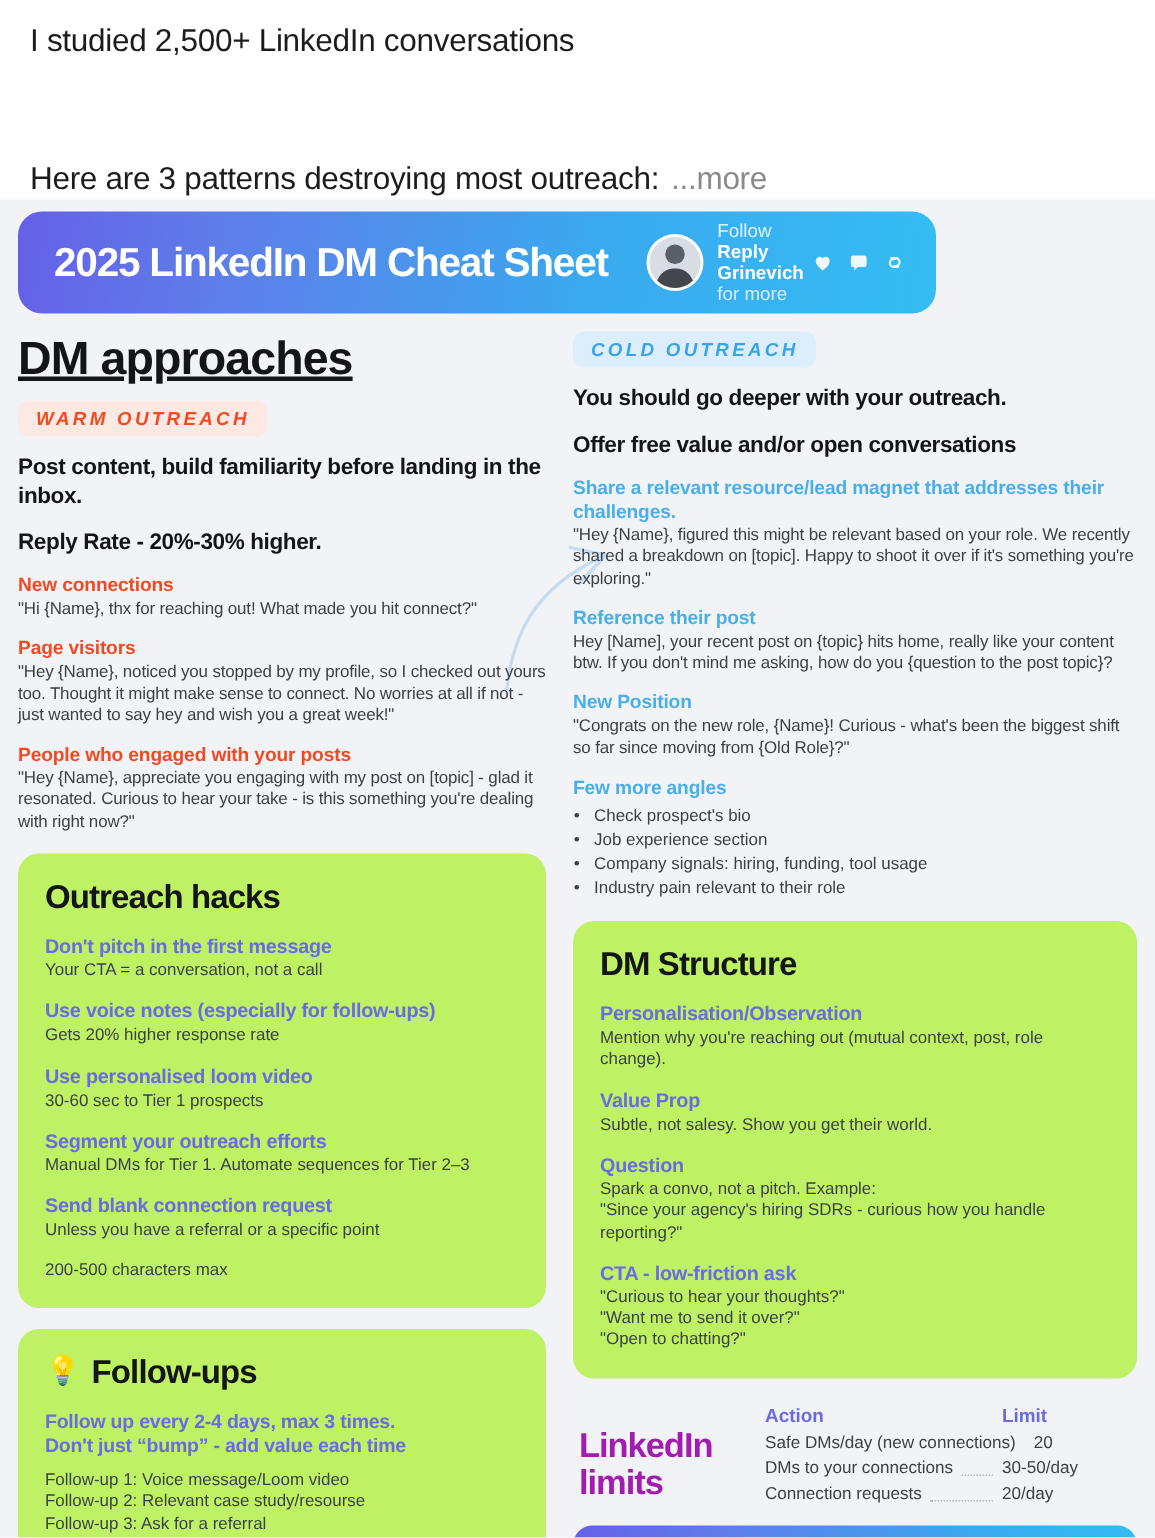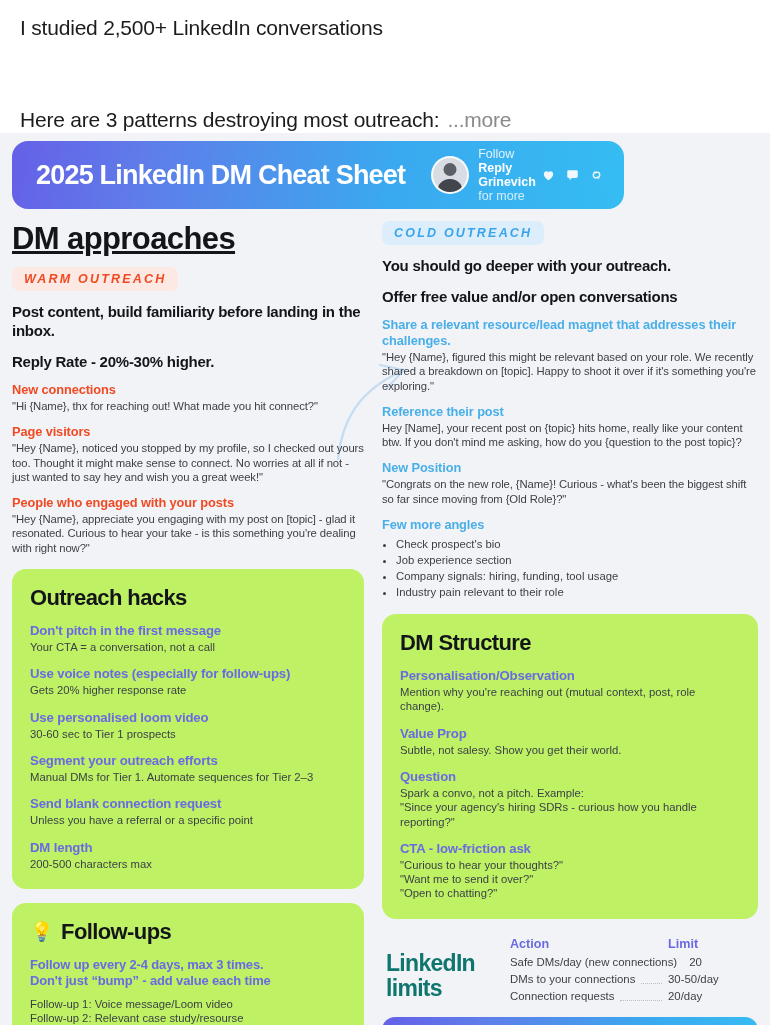--- a/index.html
+++ b/index.html
@@ -158,21 +158,21 @@
     font-size:11.3px;color:#3b3f46;line-height:15px;
     margin-bottom:1px;
   }
 
   
   .limits{
     display:flex;align-items:flex-start;
     margin-top:18px;padding:0 4px;
   }
   .limits-title{
-    font-size:23px;font-weight:bold;color:#0f766e;
+    font-size:23px;font-weight:bold;color:#a21caf;
     letter-spacing:-0.7px;line-height:25px;width:124px;flex:0 0 auto;
     margin-top:14px;
   }
   .limits-table{flex:1 1 auto;}
   .lt-head{display:flex;font-size:12.6px;font-weight:bold;color:#6a6ae2;margin-bottom:3px;}
   .lt-head .a{flex:1 1 auto;}
   .lt-head .l{width:86px;flex:0 0 auto;}
   .lt-row{display:flex;align-items:flex-end;font-size:11.4px;color:#3b3f46;line-height:17px;}
   .lt-row .a{flex:0 0 auto;}
   .lt-row .dots{
@@ -282,21 +282,20 @@
       </div>
       <div class="hack">
         <div class="h">Segment your outreach efforts</div>
         <div class="b">Manual DMs for Tier 1. Automate sequences for Tier 2–3</div>
       </div>
       <div class="hack">
         <div class="h">Send blank connection request</div>
         <div class="b">Unless you have a referral or a specific point</div>
       </div>
       <div class="hack">
-        <div class="h">DM length</div>
         <div class="b">200-500 characters max</div>
       </div>
     </div>
 
     
     <div class="card">
       <h3 class="with-icon">
         <span class="bulb">💡</span>
         <span>Follow-ups</span>
       </h3>

